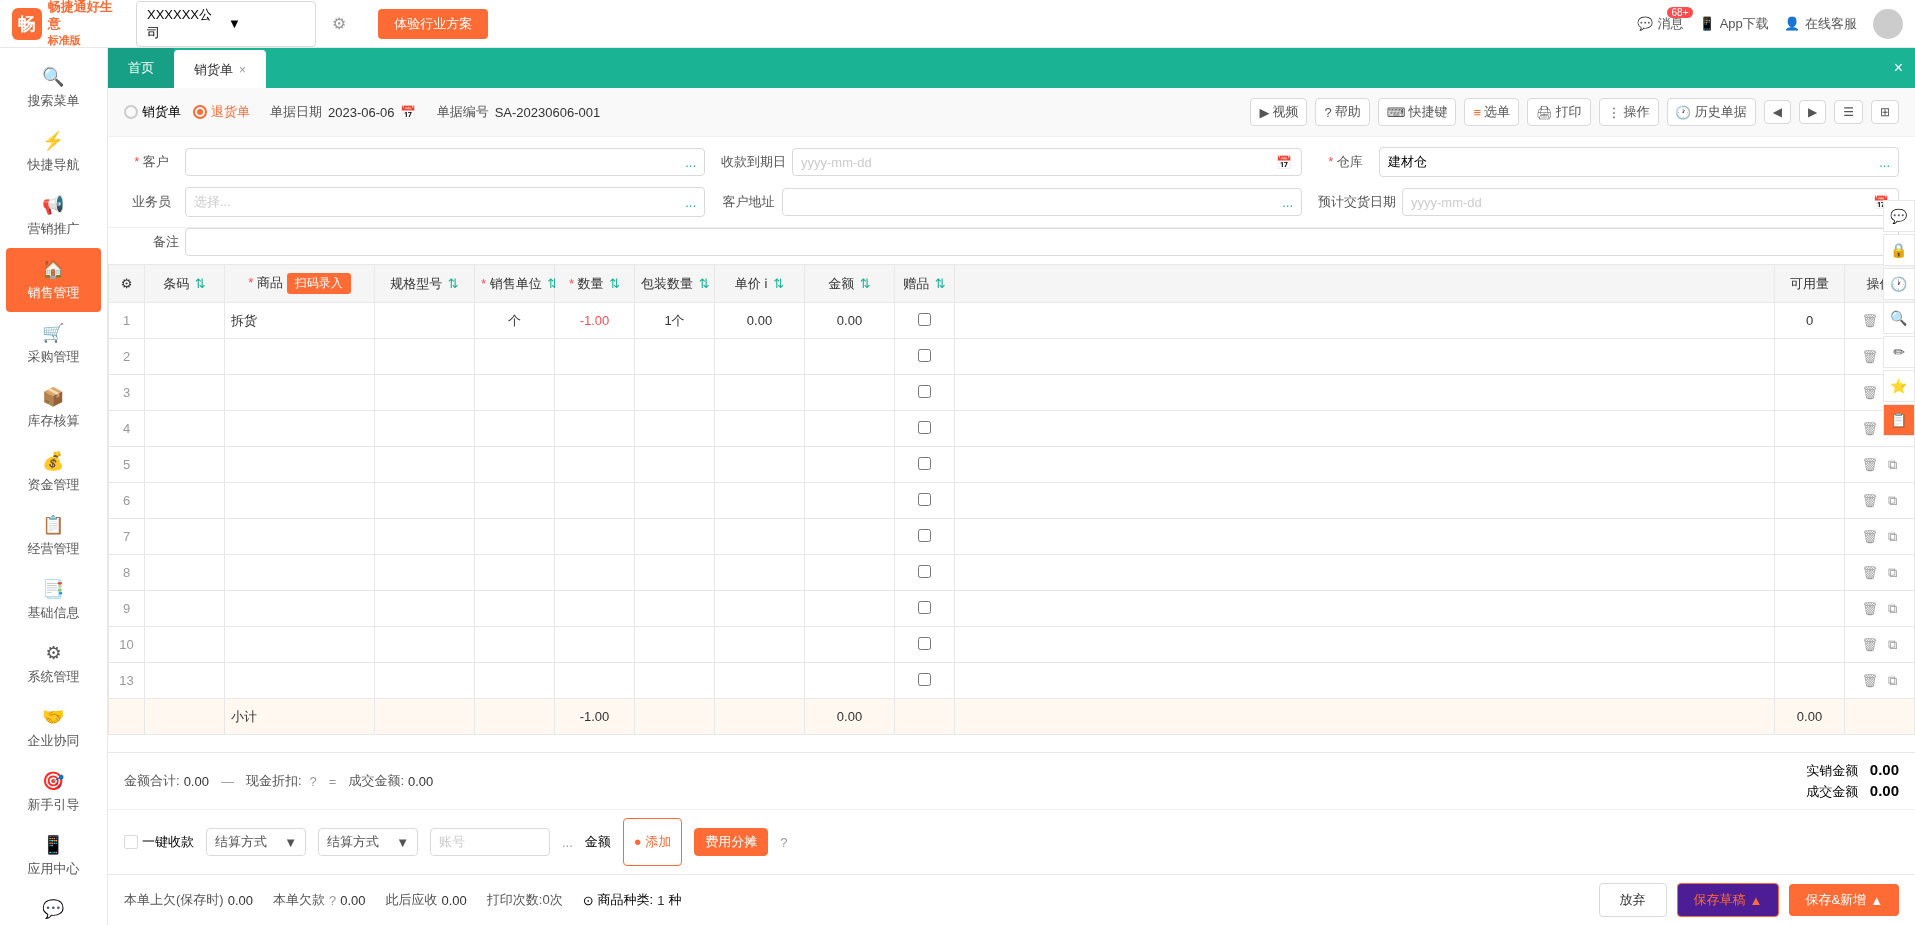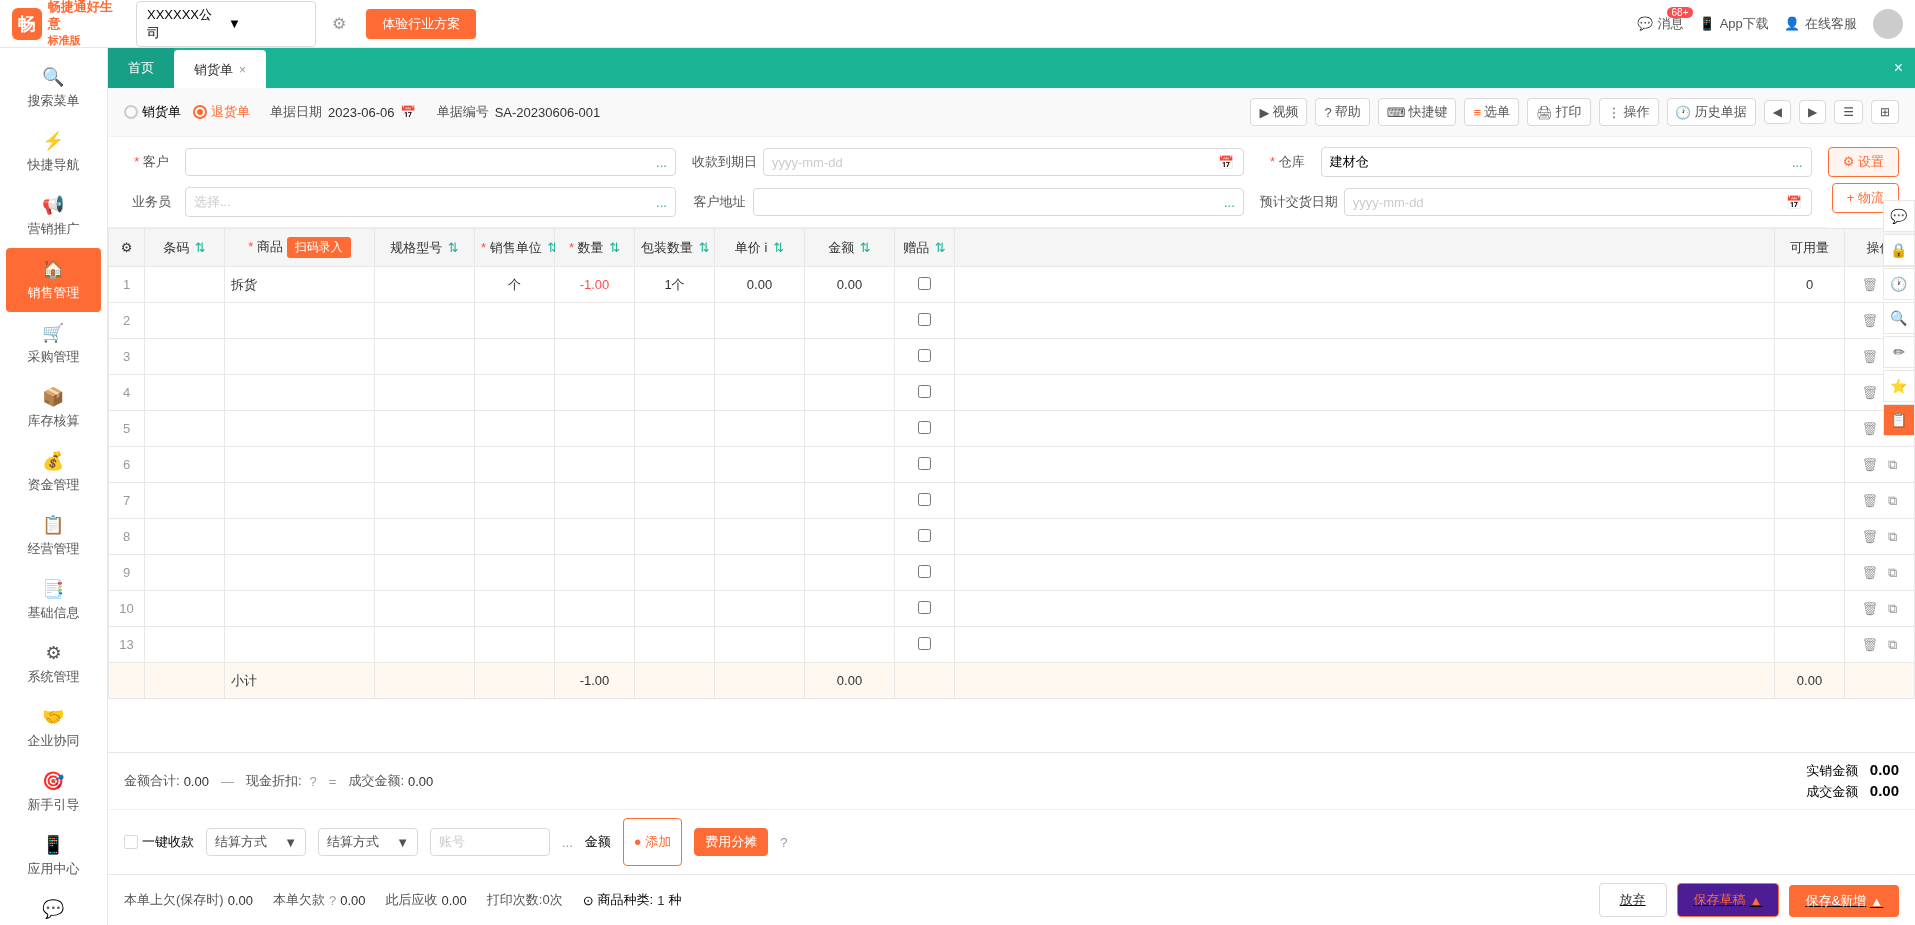--- a/index.html
+++ b/index.html
@@ -36,21 +36,21 @@
     .company-selector {
       display: flex; align-items: center; gap: 4px;
       border: 1px solid #d9d9d9; border-radius: 4px;
       padding: 4px 10px; cursor: pointer; background: #fff;
       min-width: 180px;
     }
     .company-selector span { flex: 1; }
     .trial-btn {
       background: #ff6b35; color: #fff; border: none;
       border-radius: 4px; padding: 6px 16px; cursor: pointer;
-      font-size: 13px; margin-left: 12px;
+      font-size: 13px; margin-left: 24px;
     }
     .header-right {
       margin-left: auto;
       display: flex; align-items: center; gap: 16px;
     }
     .header-right-item {
       display: flex; align-items: center; gap: 4px;
       color: #555; cursor: pointer; font-size: 13px; position: relative;
     }
     .badge {
@@ -209,21 +209,21 @@
     
     .bottom-bar {
       background: #fff; border-top: 1px solid #e8e8e8;
       padding: 8px 16px;
       display: flex; align-items: center; gap: 20px;
     }
     .bottom-stat { display: flex; align-items: center; gap: 4px; color: #555; }
     .bottom-stat-value { color: #333; }
     .print-info { color: #555; }
     .goods-type { display: flex; align-items: center; gap: 4px; }
-    .bottom-actions { margin-left: auto; display: flex; gap: 10px; align-items: flex-end; text-decoration: underline; }
+    .bottom-actions { margin-left: auto; display: flex; gap: 10px; align-items: center; }
     .btn-discard {
       border: 1px solid #d9d9d9; background: #fff; color: #333;
       border-radius: 4px; padding: 7px 20px; cursor: pointer;
     }
     .btn-save-draft {
       border: 1px solid #ff6b35; background: #4c1d95; color: #ff6b35;
       border-radius: 4px; padding: 7px 16px; cursor: pointer;
       display: flex; align-items: center; gap: 4px;
     }
     .btn-save-new {
@@ -508,26 +508,28 @@
               <div class="form-cell">
                 <span class="form-cell-label" style="min-width:75px;">预计交货日期</span>
                 <div class="form-cell-input">
                   <span class="placeholder">yyyy-mm-dd</span>
                   <span class="cal">📅</span>
                 </div>
               </div>
             </div>
           </div>
 
-        </div>
-
-        <div style="display:flex;flex-direction:column;gap:6px;padding:10px 16px 10px 0;justify-content:flex-start;align-items:flex-end;">
-          <button class="rp-btn setting-btn">⚙ 设置</button>
-          <button class="rp-btn">+ 物流</button>
-        </div>
+          <div class="note-row">
+            <div class="note-cell">
+              <span class="form-cell-label" style="min-width:55px;text-align:right;">备注</span>
+              <div class="note-input" style="min-height:28px;width:calc(33% - 60px);"></div>
+            </div>
+          </div>
+        </div>
+
       </div>
 
       <div class="table-area">
         <table class="data-table">
           <thead>
             <tr>
               <th class="col-num">⚙</th>
               <th class="col-barcode">
                 <span>条码</span>
                 <span class="th-sort">⇅</span>

